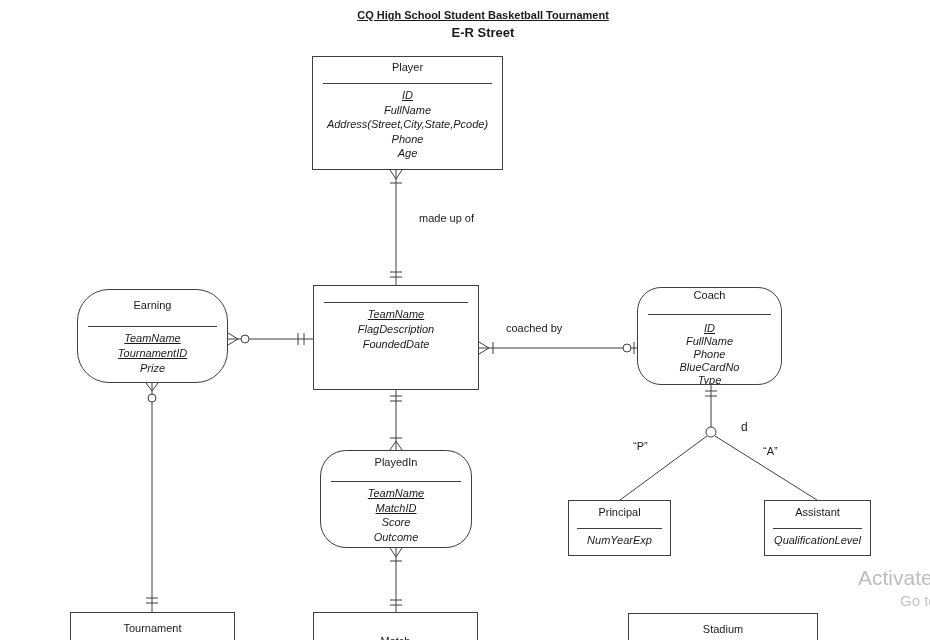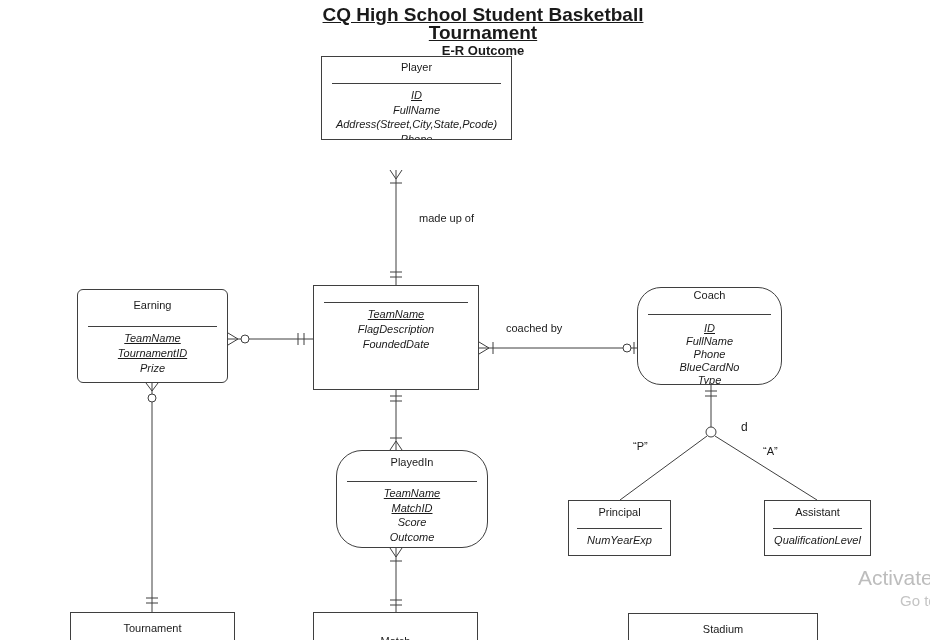--- a/index.html
+++ b/index.html
@@ -1,25 +1,25 @@
 <!DOCTYPE html>
 <html><head>
 <meta charset="utf-8">
 <style>
   html,body{margin:0;padding:0;background:#fff;}
   #canvas{position:relative;width:930px;height:640px;background:#fff;overflow:hidden;
           font-family:"Liberation Sans","DejaVu Sans",sans-serif;color:#1a1a1a;}
   
   .titleblock{position:absolute;left:283px;top:6px;width:400px;text-align:center;}
-  .t1{font-size:19px;font-weight:bold;text-decoration:underline;line-height:18px;}
+  .t1{font-size:11px;font-weight:bold;text-decoration:underline;line-height:18px;}
   .t2{font-size:13px;font-weight:bold;line-height:18px;}
   
   .entity{position:absolute;border:1px solid #3f3f3f;background:#fff;text-align:center;
           font-size:11px;box-sizing:border-box;overflow:hidden;}
-  .round{border-radius:6px;}
+  .round{border-radius:32px;}
   .ename{line-height:13px;white-space:nowrap;}
   .sep{border-top:1px solid #3f3f3f;margin:0 10px;height:0;}
   .attr{line-height:14.5px;white-space:nowrap;font-style:italic;}
   .u{text-decoration:underline;}
   
   #player .ename{padding-top:4px}   #player .sep{margin-top:9px;margin-bottom:4px}
   #earning .ename{padding-top:9px}  #earning .sep{margin-top:14px;margin-bottom:4px}
   #earning .attr{line-height:15px}
   #team .ename{padding-top:13px}    #team .sep{margin-top:16px;margin-bottom:4px}
   #team .attr{line-height:15px}
@@ -100,24 +100,24 @@
       <line x1="705" y1="391" x2="717" y2="391"></line>
       <line x1="705" y1="396" x2="717" y2="396"></line>
       <circle cx="711" cy="432" r="5"></circle>
       <line x1="707" y1="436" x2="620" y2="500"></line>
       <line x1="715" y1="436" x2="817" y2="500"></line>
     </g>
   </svg>
 
   <div class="titleblock">
     <div class="t1">CQ High School Student Basketball Tournament</div>
-    <div class="t2">E-R Outcome</div>
+    <div class="t2">E-R Street</div>
   </div>
 
-  <div id="player" class="entity" style="left:321px;top:56px;width:191px;height:84px;">
+  <div id="player" class="entity" style="left:312px;top:56px;width:191px;height:114px;">
     <div class="ename">Player</div>
     <div class="sep"></div>
     <div class="attr u">ID</div>
     <div class="attr">FullName</div>
     <div class="attr">Address(Street,City,State,Pcode)</div>
     <div class="attr">Phone</div>
     <div class="attr">Age</div>
   </div>
 
   <div id="earning" class="entity round" style="left:77px;top:289px;width:151px;height:94px;">
@@ -138,21 +138,21 @@
   <div id="coach" class="entity" style="left:637px;top:287px;width:145px;height:98px;border-radius:24px;">
     <div class="ename">Coach</div>
     <div class="sep"></div>
     <div class="attr u">ID</div>
     <div class="attr">FullName</div>
     <div class="attr">Phone</div>
     <div class="attr">BlueCardNo</div>
     <div class="attr">Type</div>
   </div>
 
-  <div id="playedin" class="entity round" style="left:336px;top:450px;width:152px;height:98px;border-radius:26px;">
+  <div id="playedin" class="entity round" style="left:320px;top:450px;width:152px;height:98px;border-radius:26px;">
     <div class="ename">PlayedIn</div>
     <div class="sep"></div>
     <div class="attr u">TeamName</div>
     <div class="attr u">MatchID</div>
     <div class="attr">Score</div>
     <div class="attr">Outcome</div>
   </div>
 
   <div id="principal" class="entity" style="left:568px;top:500px;width:103px;height:56px;">
     <div class="ename">Principal</div>

